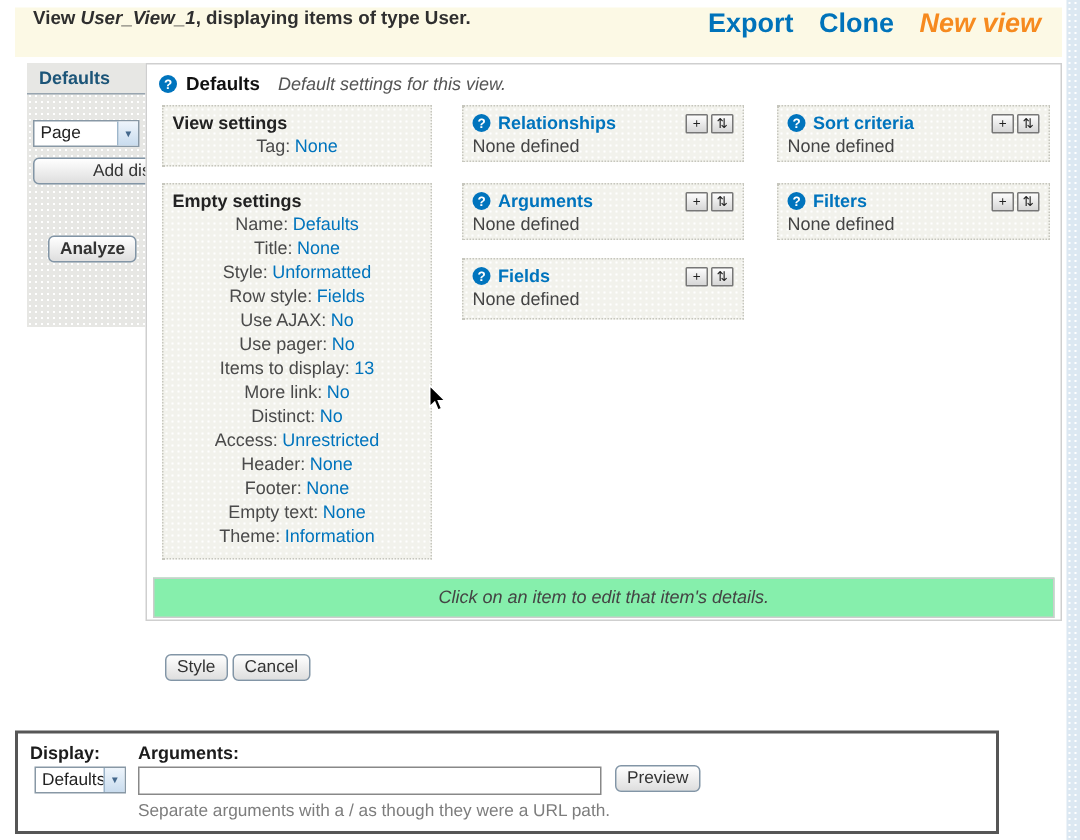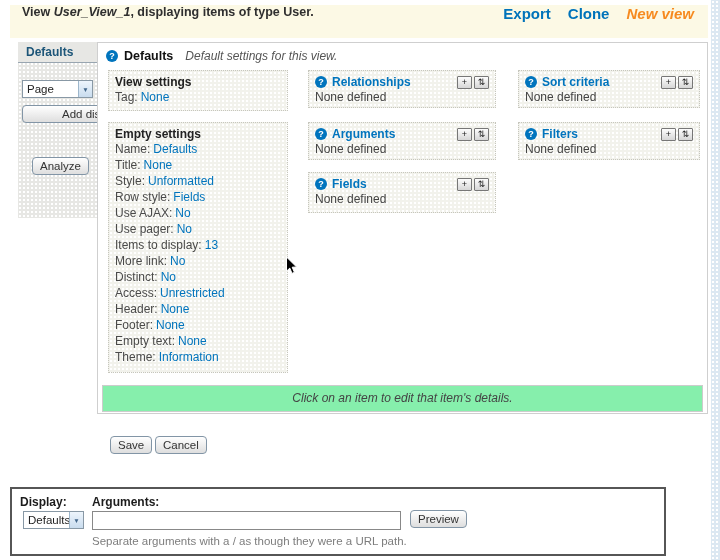--- a/index.html
+++ b/index.html
@@ -31,21 +31,21 @@
   }
   
   .topbar {
     position: absolute; left: 10px; top: 5px; width: 698px; height: 33px;
     background: #fcf9e5;
     display: flex; align-items: flex-start;
     padding: 0 14px 0 12px;
   }
   .topbar-title { font-weight: bold; color: #2f2f2f; font-size: 12.5px; }
   .topbar-title .vname { font-style: italic; }
-  .topbar-links { margin-left: auto; display: flex; gap: 17px; font-weight: bold; font-size: 15px; }
+  .topbar-links { margin-left: auto; display: flex; gap: 17px; font-weight: bold; font-size: 18px; }
   .link-blue { color: #0073ba; text-decoration: none; cursor: pointer; }
   .link-orange { color: #f68a1f; font-style: italic; text-decoration: none; cursor: pointer; }
   
   .sidebar {
     position: absolute; left: 18px; top: 42px; width: 79px; height: 176px;
   }
   .sidebar-tab {
     height: 21px; line-height: 21px; padding-left: 8px;
     background: #e7e7e4;
     font-weight: bold; color: #1c5578; font-size: 12px;
@@ -96,21 +96,21 @@
   .main-head {
     position: absolute; left: 8px; top: 6px;
     display: flex; align-items: center; gap: 6px;
   }
   .main-head .hd { font-weight: bold; color: #111; font-size: 12.5px; }
   .main-head .note { font-style: italic; color: #555; margin-left: 6px; }
   .box {
     position: absolute; border: 1px dotted #c6c6bd; padding: 4px 6px;
   }
   .box .box-title { font-weight: bold; color: #222; }
-  .box .row { line-height: 16px; color: #4a4a4a; white-space: nowrap; }
+  .box .row { line-height: 16px; color: #4a4a4a; white-space: nowrap; text-align: center; }
   .box .row .val { color: #0074bd; text-decoration: none; cursor: pointer; margin-left: 3px; }
   .b-viewsettings { left: 10px; top: 27px; width: 180px; height: 41px; }
   .b-basic       { left: 10px; top: 79px; width: 180px; height: 251px; }
   .b-rel    { left: 210px; top: 27px; width: 188px; height: 38px; }
   .b-args   { left: 210px; top: 79px; width: 188px; height: 38px; }
   .b-fields { left: 210px; top: 129px; width: 188px; height: 41px; }
   .b-sort   { left: 420px; top: 27px; width: 182px; height: 38px; }
   .b-filters{ left: 420px; top: 79px; width: 182px; height: 38px; }
   .bucket-head { display: flex; align-items: center; gap: 5px; }
   .bucket-title { font-weight: bold; color: #0074bd; text-decoration: none; cursor: pointer; }
@@ -160,21 +160,21 @@
   </div>
 </div>
 
 <div class="sidebar dots-gray">
   <div class="sidebar-tab">Defaults</div>
   <div class="select" style="left:4px; top:38px; width:71px;">
     <span class="txt">Page</span>
     <span class="arrow">▼</span>
   </div>
   <button class="btn" style="left:4px; top:63px;padding-left:39px;">Add display</button>
-  <button class="btn" style="left:14px; top:115px;">Analyze</button>
+  <button class="btn" style="left:14px; top:115px;font-weight:bold;">Analyze</button>
 </div>
 
 <div class="main">
   <div class="main-head">
     <span class="help">?</span>
     <span class="hd">Defaults</span>
     <span class="note">Default settings for this view.</span>
   </div>
 
   <div class="box dots-box b-viewsettings">
@@ -258,21 +258,21 @@
         <span class="mini-btn">+</span>
         <span class="mini-btn">⇅</span>
       </span>
     </div>
     <div class="bucket-empty">None defined</div>
   </div>
 
   <div class="main-footer">Click on an item to edit that item's details.</div>
 </div>
 
-<button class="btn save-btn">Save</button>
+<button class="btn save-btn">Style</button>
 <button class="btn cancel-btn">Cancel</button>
 
 <div class="preview-panel">
   <div class="pp-label pp-display-label">Display:</div>
   <div class="select pp-select">
     <span class="txt">Defaults</span>
     <span class="arrow">▼</span>
   </div>
   <div class="pp-label pp-args-label">Arguments:</div>
   <input class="pp-input" type="text" value="" style="">

